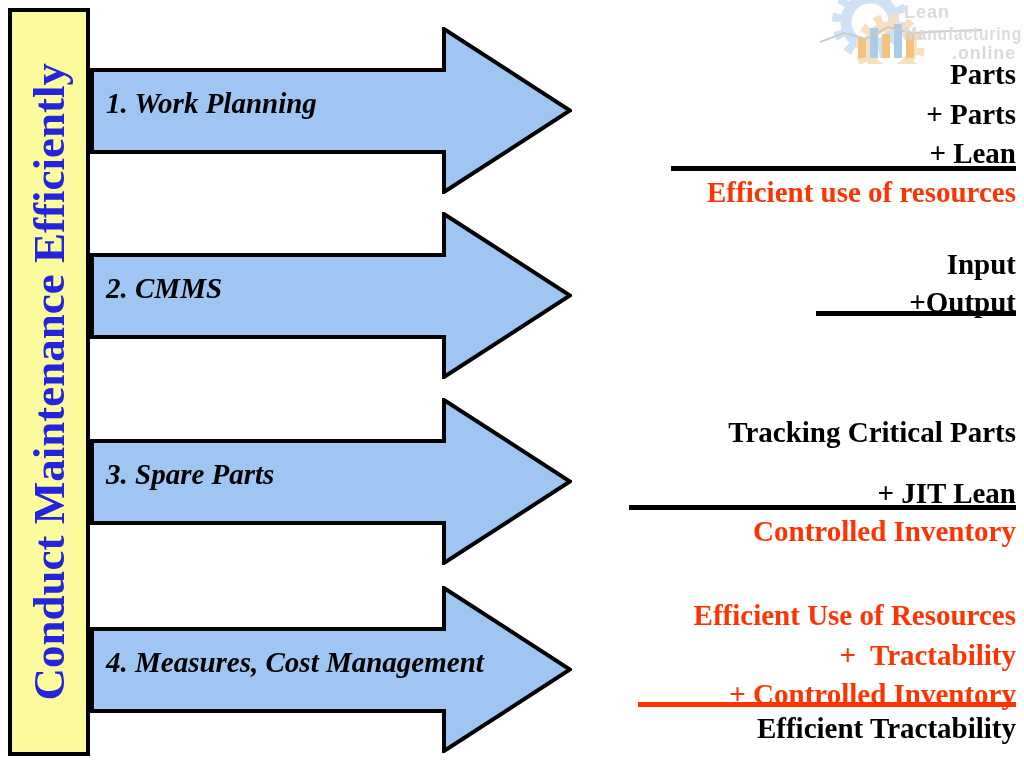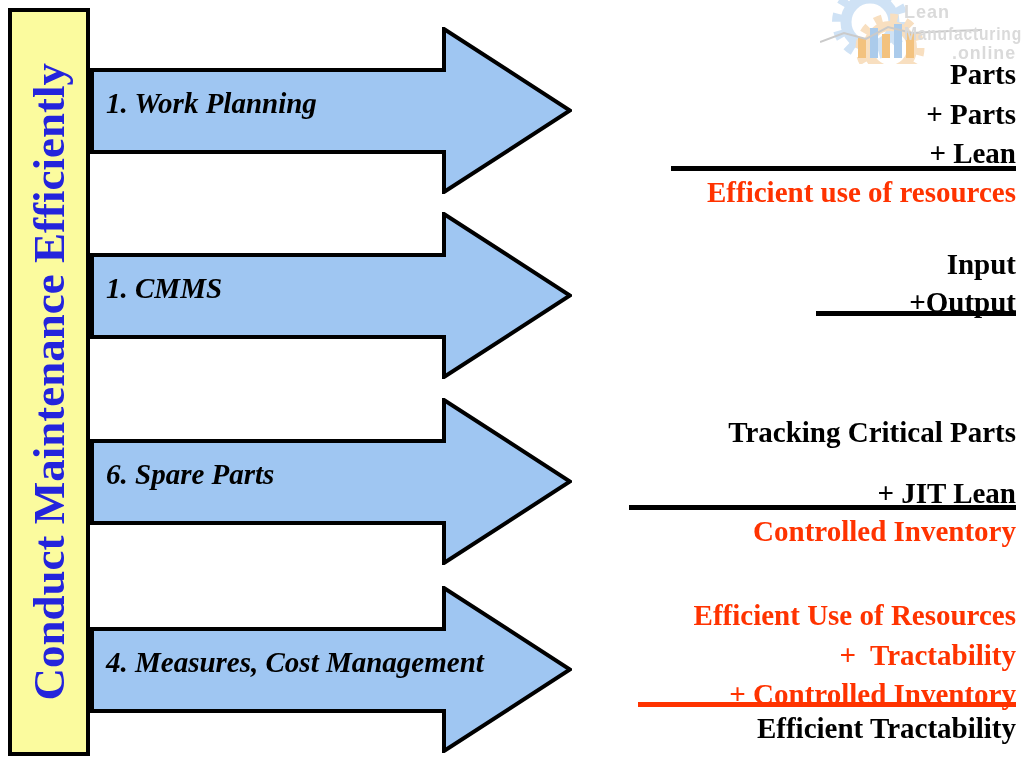--- a/index.html
+++ b/index.html
@@ -77,28 +77,28 @@
     <svg width="482" height="167" viewBox="0 0 482 167">
       <polygon points="2,43 354,43 354,2 480,83.5 354,165 354,125 2,125" fill="var(--arrow-fill)" stroke="#000" stroke-width="4"></polygon>
     </svg>
     <div class="arrow-label">1. Work Planning</div>
   </div>
 
   <div class="arrow arrow2">
     <svg width="482" height="167" viewBox="0 0 482 167">
       <polygon points="2,43 354,43 354,2 480,83.5 354,165 354,125 2,125" fill="var(--arrow-fill)" stroke="#000" stroke-width="4"></polygon>
     </svg>
-    <div class="arrow-label">1. CMMS</div>
+    <div class="arrow-label">2. CMMS</div>
   </div>
 
   <div class="arrow arrow3">
     <svg width="482" height="167" viewBox="0 0 482 167">
       <polygon points="2,43 354,43 354,2 480,83.5 354,165 354,125 2,125" fill="var(--arrow-fill)" stroke="#000" stroke-width="4"></polygon>
     </svg>
-    <div class="arrow-label">6. Spare Parts</div>
+    <div class="arrow-label">3. Spare Parts</div>
   </div>
 
   <div class="arrow arrow4">
     <svg width="482" height="167" viewBox="0 0 482 167">
       <polygon points="2,43 354,43 354,2 480,83.5 354,165 354,125 2,125" fill="var(--arrow-fill)" stroke="#000" stroke-width="4"></polygon>
     </svg>
     <div class="arrow-label">4. Measures, Cost Management</div>
   </div>
 
   <div class="row b1r1">Parts</div>

